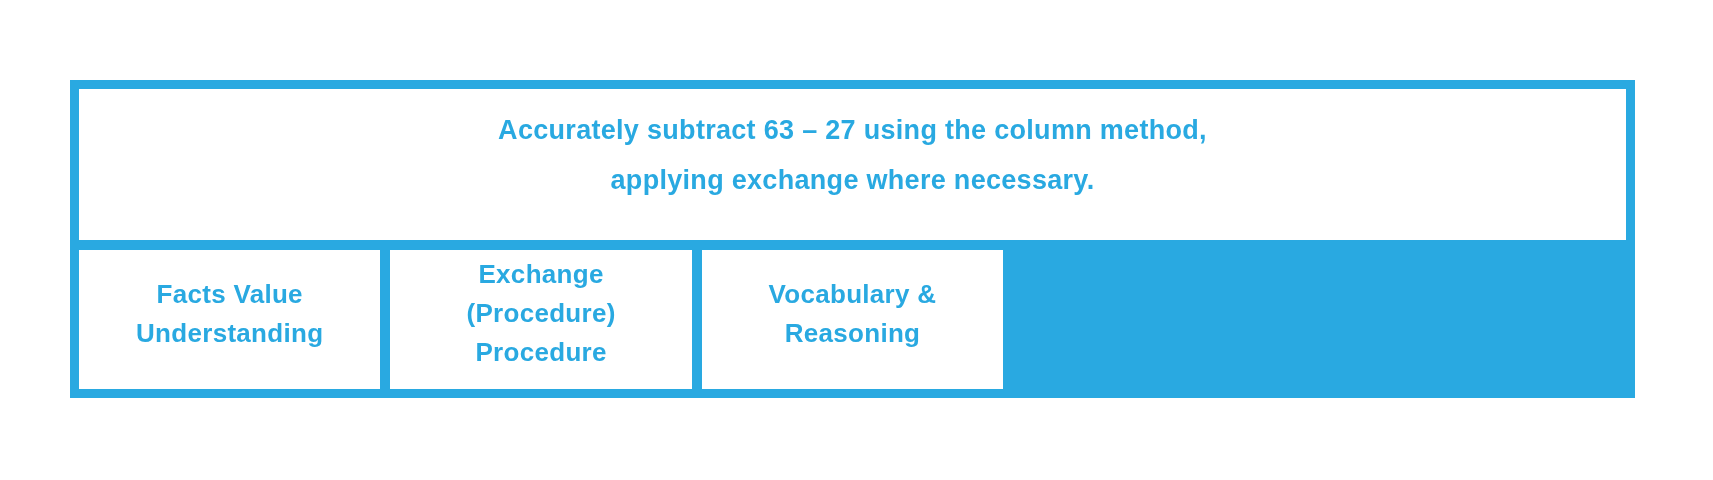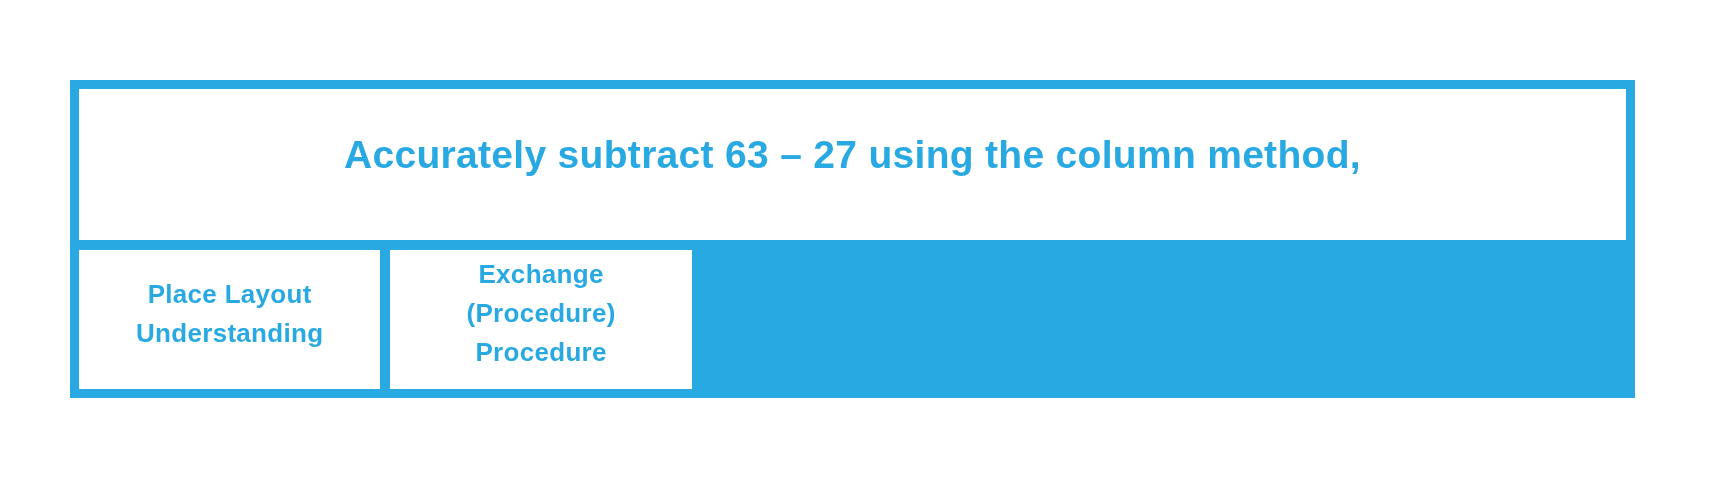--- a/index.html
+++ b/index.html
@@ -31,45 +31,49 @@
     flex-direction: column;
     align-items: center;
     justify-content: center;
     text-align: center;
     color: #29A9E1;
     font-weight: 700;
     letter-spacing: 0.3px;
   }
   .objective {
     grid-column: 1 / -1;
-    font-size: 39px;
+    font-size: 27px;
     line-height: 50px;
     padding-bottom: 20px;
     box-sizing: border-box;
   }
   .component {
     font-size: 26px;
     line-height: 39px;
     padding: 0 22px 12px 22px;
     box-sizing: border-box;
   }
 </style>
 </head>
 <body>
 
 <div class="diagram">
 
   <div class="box objective">
     <span>Accurately subtract 63 – 27 using the column method,</span>
+    <span>applying exchange where necessary.</span>
   </div>
 
   <div class="box component">
-    <span>Place Layout Understanding</span>
+    <span>Facts Value Understanding</span>
   </div>
 
 
 
   <div class="box component">
     <span>Exchange (Procedure) Procedure</span>
   </div>
 
+  <div class="box component">
+    <span>Vocabulary &amp; Reasoning</span>
+  </div>
 
 </div>
 
 </body></html>

